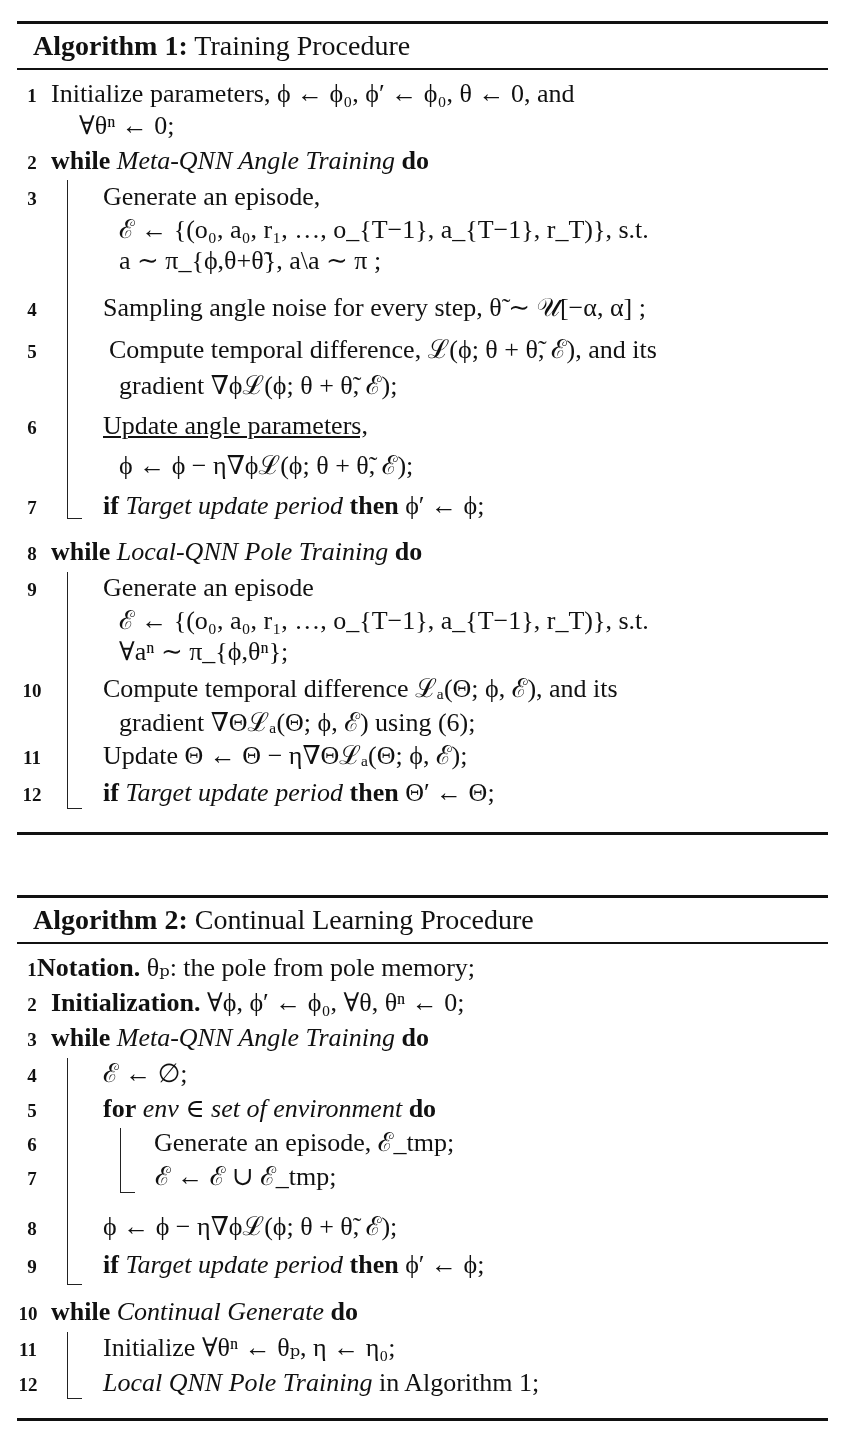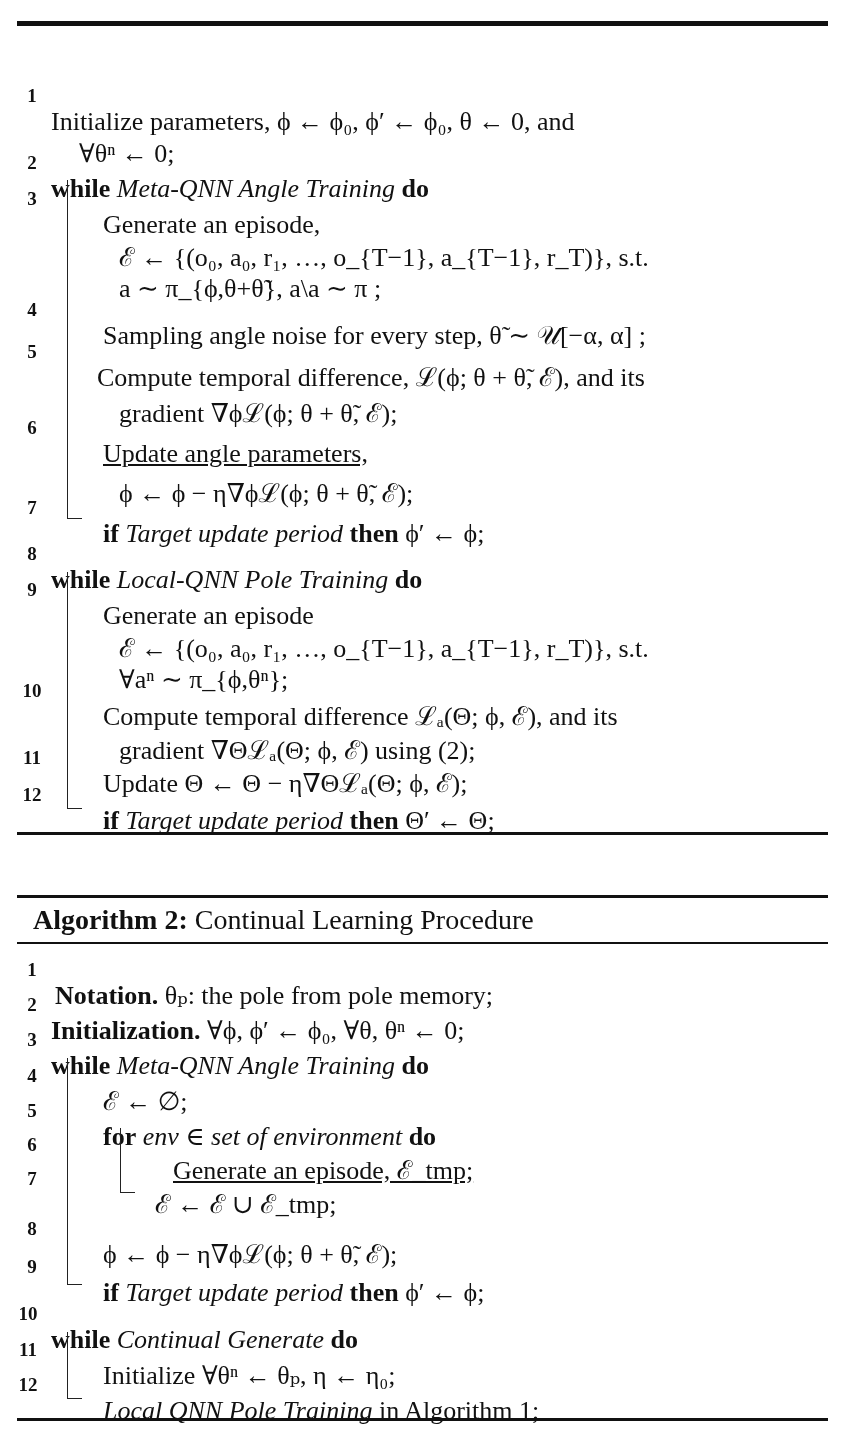--- a/index.html
+++ b/index.html
@@ -4,31 +4,35 @@
 <style>
   html, body { margin:0; padding:0; background:#ffffff; }
   body { width:848px; height:1440px; position:relative; font-family:"Liberation Serif", "DejaVu Serif", serif; color:#111; }
   .algo { position:absolute; left:17px; width:811px; }
   .rule-thick { height:3px; background:#111; }
   .rule-thin { height:2px; background:#111; }
   .caption { font-size:28px; padding:4px 0 4px 16px; line-height:36px; }
   .caption b { font-weight:bold; }
   .line { position:absolute; font-size:26px; line-height:32px; white-space:nowrap; }
   .ln { position:absolute; width:30px; text-align:center; font-size:19px; font-weight:bold; }
-  .txt { position:absolute;margin-top:28px; }
+  .txt { position:absolute; }
   .bar { position:absolute; border-left:1.5px solid #222; }
   .bar.end { border-bottom:1.5px solid #222; width:14px; }
   i { font-style:italic; }
   b { font-weight:bold; }
 </style>
 </head>
 <body>
 
 <div class="algo" style="top:21px;">
   <div class="rule-thick"></div>
+  <div class="caption">
+    <b>Algorithm 1:</b>
+    <span>Training Procedure</span>
+  </div>
   <div class="rule-thin"></div>
 </div>
 
 <div>
 
   <div class="line" style="top:78px;left:17px;">
     <span class="ln" style="left:0;top:2px;">1</span>
     <span class="txt" style="left:34px;">Initialize parameters, ϕ ← ϕ₀, ϕ′ ← ϕ₀, θ ← 0, and</span>
     <span class="txt" style="left:62px;top:32px;">∀θⁿ ← 0;</span>
   </div>
@@ -46,21 +50,21 @@
     <span class="txt" style="left:102px;top:64px;">a ∼ π_{ϕ,θ+θ̃}, a\a ∼ π ;</span>
   </div>
 
   <div class="line" style="top:292px;left:17px;">
     <span class="ln" style="left:0;top:2px;">4</span>
     <span class="txt" style="left:86px;">Sampling angle noise for every step, θ̃ ∼ 𝒰[−α, α] ;</span>
   </div>
 
   <div class="line" style="top:334px;left:17px;">
     <span class="ln" style="left:0;top:2px;">5</span>
-    <span class="txt" style="left:80px;">Compute temporal difference, ℒ(ϕ; θ + θ̃, ℰ), and its</span>
+    <span class="txt" style="left:92px;">Compute temporal difference, ℒ(ϕ; θ + θ̃, ℰ), and its</span>
     <span class="txt" style="left:102px;top:36px;">gradient ∇ϕℒ(ϕ; θ + θ̃, ℰ);</span>
   </div>
 
   <div class="line" style="top:410px;left:17px;">
     <span class="ln" style="left:0;top:2px;">6</span>
     <span class="txt" style="left:86px;text-decoration:underline;">Update angle parameters,</span>
     <span class="txt" style="left:102px;top:40px;">ϕ ← ϕ − η∇ϕℒ(ϕ; θ + θ̃, ℰ);</span>
   </div>
 
   <div class="line" style="top:490px;left:17px;">
@@ -77,21 +81,21 @@
   <div class="line" style="top:572px;left:17px;">
     <span class="ln" style="left:0;top:2px;">9</span>
     <span class="txt" style="left:86px;">Generate an episode</span>
     <span class="txt" style="left:102px;top:33px;">ℰ ← {(o₀, a₀, r₁, …, o_{T−1}, a_{T−1}, r_T)}, s.t.</span>
     <span class="txt" style="left:102px;top:64px;">∀aⁿ ∼ π_{ϕ,θⁿ};</span>
   </div>
 
   <div class="line" style="top:673px;left:17px;">
     <span class="ln" style="left:0;top:2px;">10</span>
     <span class="txt" style="left:86px;">Compute temporal difference ℒₐ(Θ; ϕ, ℰ), and its</span>
-    <span class="txt" style="left:102px;top:34px;">gradient ∇Θℒₐ(Θ; ϕ, ℰ) using (2);</span>
+    <span class="txt" style="left:102px;top:34px;">gradient ∇Θℒₐ(Θ; ϕ, ℰ) using (6);</span>
   </div>
 
   <div class="line" style="top:740px;left:17px;">
     <span class="ln" style="left:0;top:2px;">11</span>
     <span class="txt" style="left:86px;">Update Θ ← Θ − η∇Θℒₐ(Θ; ϕ, ℰ);</span>
   </div>
 
   <div class="line" style="top:777px;left:17px;">
     <span class="ln" style="left:0;top:2px;">12</span>
     <span class="txt" style="left:86px;"><b>if</b> <i>Target update period</i> <b>then</b> <span>Θ′ ← Θ;</span></span>
@@ -104,21 +108,21 @@
   <div class="caption">
     <b>Algorithm 2:</b>
     <span>Continual Learning Procedure</span>
   </div>
   <div class="rule-thin"></div>
 </div>
 
 <div>
   <div class="line" style="top:952px;left:17px;">
     <span class="ln" style="left:0;top:2px;">1</span>
-    <span class="txt" style="left:38px;"><b>Notation.</b> <span>θₚ: the pole from pole memory;</span></span>
+    <span class="txt" style="left:20px;"><b>Notation.</b> <span>θₚ: the pole from pole memory;</span></span>
   </div>
   <div class="line" style="top:987px;left:17px;">
     <span class="ln" style="left:0;top:2px;">2</span>
     <span class="txt" style="left:34px;"><b>Initialization.</b> <span>∀ϕ, ϕ′ ← ϕ₀, ∀θ, θⁿ ← 0;</span></span>
   </div>
   <div class="line" style="top:1022px;left:17px;">
     <span class="ln" style="left:0;top:2px;">3</span>
     <span class="txt" style="left:34px;"><b>while</b> <i>Meta-QNN Angle Training</i> <b>do</b></span>
   </div>
   <div class="bar end" style="left:67px;top:1058px;height:226px;"></div>
@@ -126,21 +130,21 @@
     <span class="ln" style="left:0;top:2px;">4</span>
     <span class="txt" style="left:86px;">ℰ ← ∅;</span>
   </div>
   <div class="line" style="top:1093px;left:17px;">
     <span class="ln" style="left:0;top:2px;">5</span>
     <span class="txt" style="left:86px;"><b>for</b> <i>env ∈ set of environment</i> <b>do</b></span>
   </div>
   <div class="bar end" style="left:120px;top:1128px;height:64px;"></div>
   <div class="line" style="top:1127px;left:17px;">
     <span class="ln" style="left:0;top:2px;">6</span>
-    <span class="txt" style="left:156px;text-decoration:underline;">Generate an episode, ℰ_tmp;</span>
+    <span class="txt" style="left:137px;">Generate an episode, ℰ_tmp;</span>
   </div>
   <div class="line" style="top:1161px;left:17px;">
     <span class="ln" style="left:0;top:2px;">7</span>
     <span class="txt" style="left:138px;">ℰ ← ℰ ∪ ℰ_tmp;</span>
   </div>
   <div class="line" style="top:1211px;left:17px;">
     <span class="ln" style="left:0;top:2px;">8</span>
     <span class="txt" style="left:86px;">ϕ ← ϕ − η∇ϕℒ(ϕ; θ + θ̃, ℰ);</span>
   </div>
   <div class="line" style="top:1249px;left:17px;">

